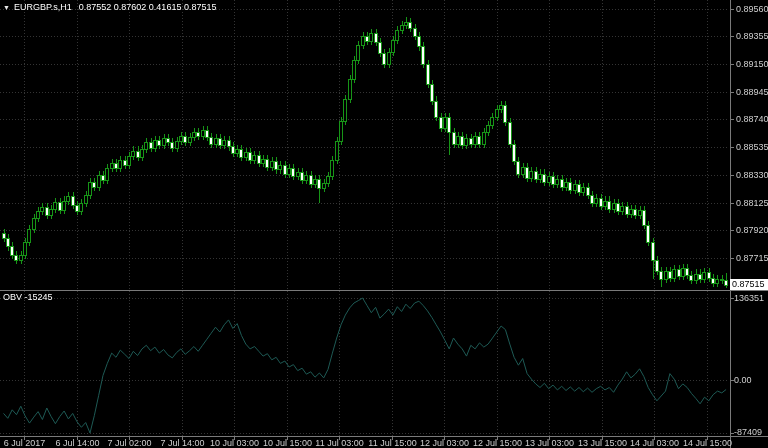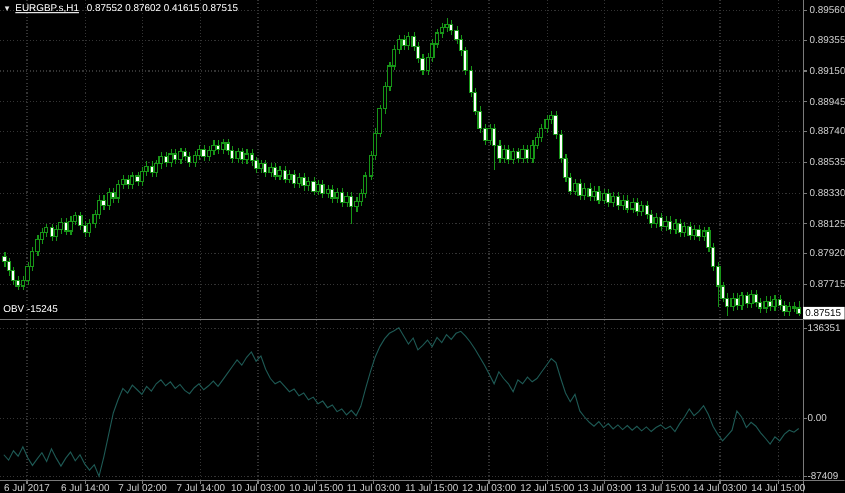--- a/index.html
+++ b/index.html
@@ -1,22 +1,22 @@
 <!DOCTYPE html>
 <html><head>
 <meta charset="utf-8">
 <style>
   html,body{margin:0;padding:0;background:#000;}
   .window{position:relative;width:768px;height:448px;background:#000;overflow:hidden;
           font-family:"Liberation Sans",sans-serif;}
   #chart{position:absolute;left:0;top:0;}
   .title{position:absolute;left:3px;top:2px;color:#fff;font-size:9px;white-space:nowrap;}
   .title .menu-icon{font-size:7px;margin-right:4px;color:#e8e8e8;}
-  .title .sym{margin-right:7px;text-decoration:underline;}
-  .obv-lab{position:absolute;left:3px;top:276px;color:#fff;font-size:9px;white-space:nowrap;}
+  .title .sym{margin-right:7px;}
+  .obv-lab{position:absolute;left:3px;top:292px;color:#fff;font-size:9px;white-space:nowrap;}
   .price-tag{position:absolute;left:730px;top:279px;width:37px;height:11px;background:#fff;
              color:#000;font-size:9px;line-height:11px;padding-left:2px;}
 </style>
 </head>
 <body>
 
 <div class="window">
   <svg id="chart" width="768" height="448">
       <g shape-rendering="crispEdges">
         <line x1="24.5" y1="0" x2="24.5" y2="436" stroke="#343434" stroke-dasharray="1 2"></line>

